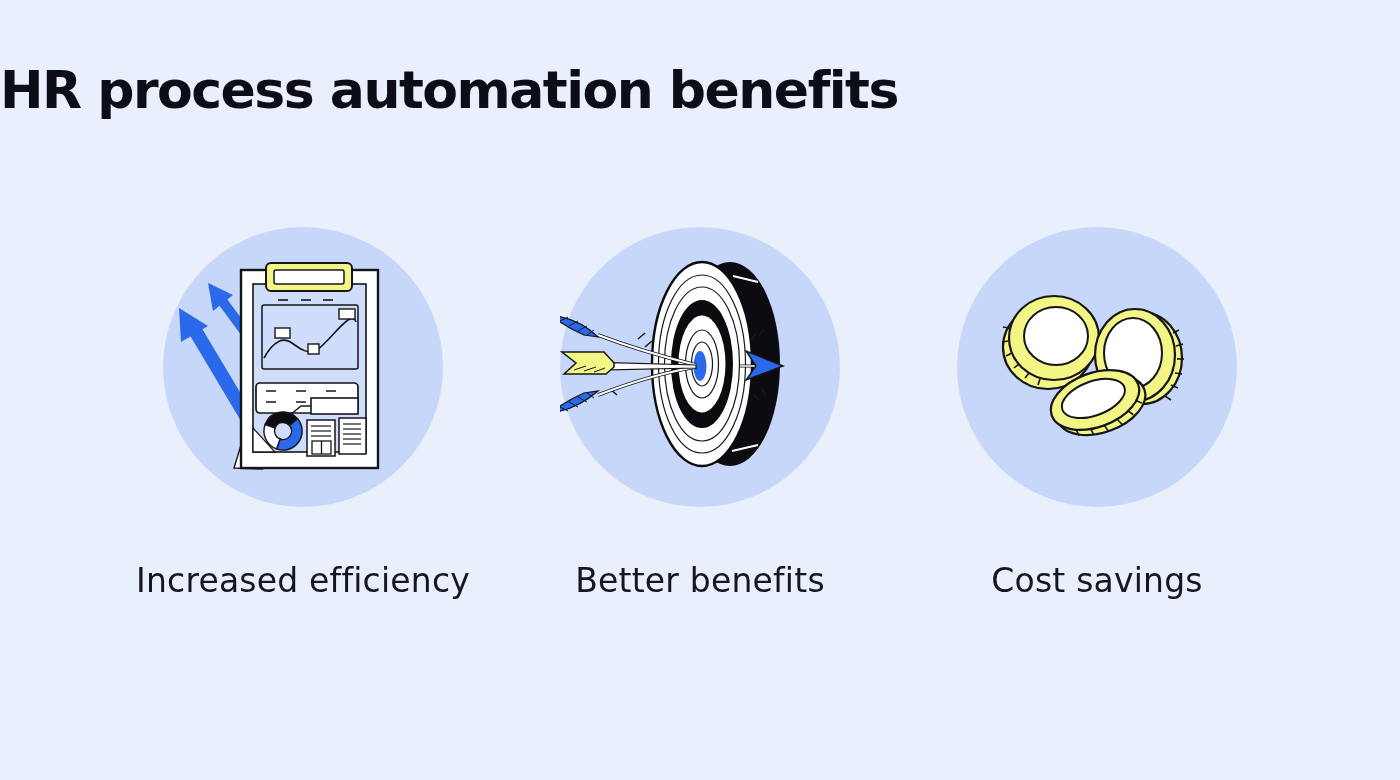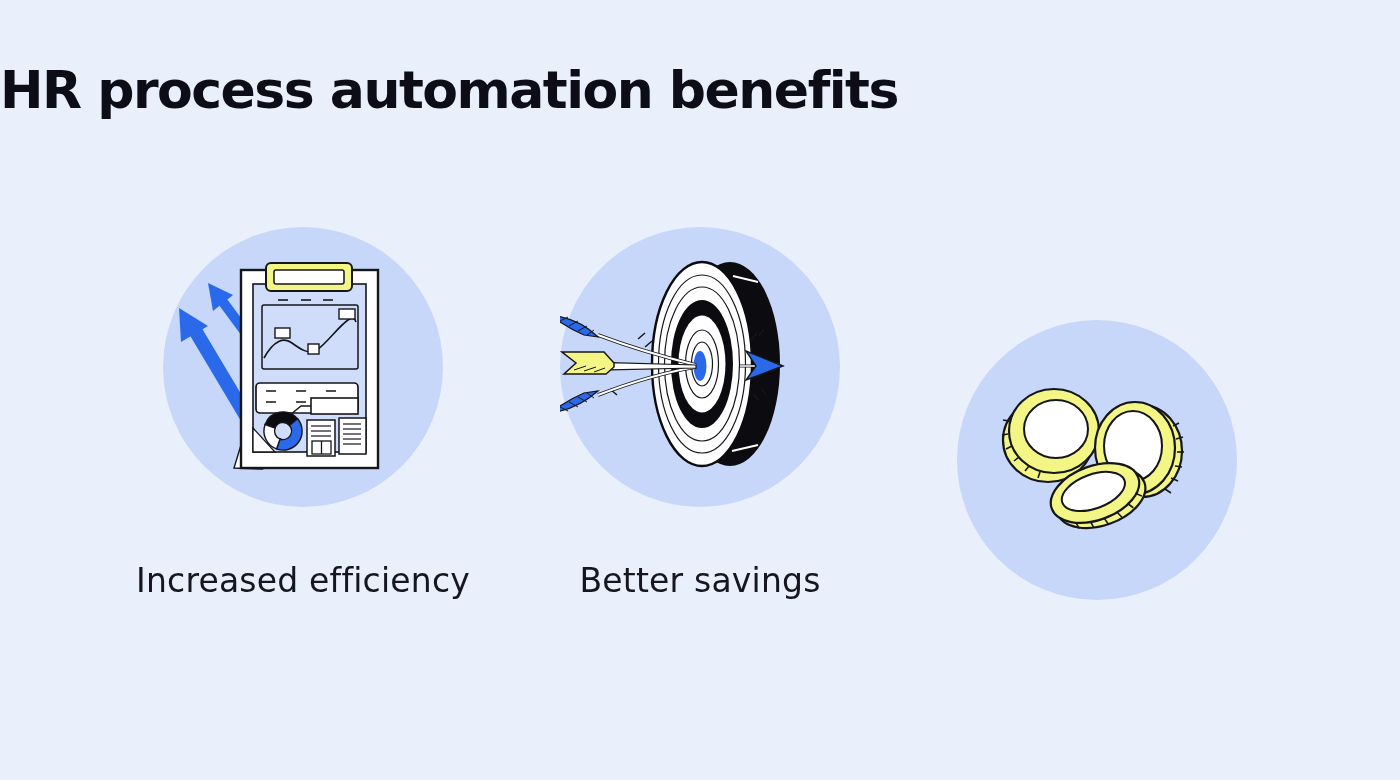--- a/index.html
+++ b/index.html
@@ -188,21 +188,21 @@
                 <line x1="24" y1="144" x2="36" y2="140"></line>
                 <line x1="34" y1="145" x2="45" y2="141"></line>
             </g>
 
             <line x1="180" y1="139" x2="200" y2="139" stroke="#15161A" stroke-width="3"></line>
             <line x1="180" y1="139" x2="200" y2="139" stroke="#FFFFFF" stroke-width="1.5"></line>
             <polygon points="223,139 186,124 196,139 186,153" fill="#2A69E9" stroke="#15161A" stroke-width="1.4"></polygon>
           </g>
         </svg>
       </div>
-      <figcaption>Better savings</figcaption>
+      <figcaption>Better benefits</figcaption>
     </figure>
 
     <figure class="card">
       <div class="illus">
         <svg width="280" height="280" viewBox="0 0 280 280">
           <circle cx="140" cy="140" r="140" fill="#C7D7F9"></circle>
 
           <g stroke="#15161A">
             <ellipse cx="91" cy="120" rx="45" ry="42" fill="#F3F584" stroke-width="2.2"></ellipse>
             <ellipse cx="97" cy="111" rx="45" ry="42" fill="#F3F584" stroke-width="2.2"></ellipse>
@@ -239,16 +239,17 @@
               <line x1="-28" y1="21" x2="-27" y2="28"></line>
                 <line x1="-14" y1="25" x2="-13" y2="32"></line>
               <line x1="0" y1="27" x2="2" y2="34"></line>
                 <line x1="14" y1="25" x2="17" y2="32"></line>
               <line x1="27" y1="21" x2="31" y2="27"></line>
                 <line x1="38" y1="14" x2="43" y2="19"></line>
             </g>
           </g>
         </svg>
       </div>
+      <figcaption>Cost savings</figcaption>
     </figure>
 
   </div>
 </div>
 
 </body></html>

